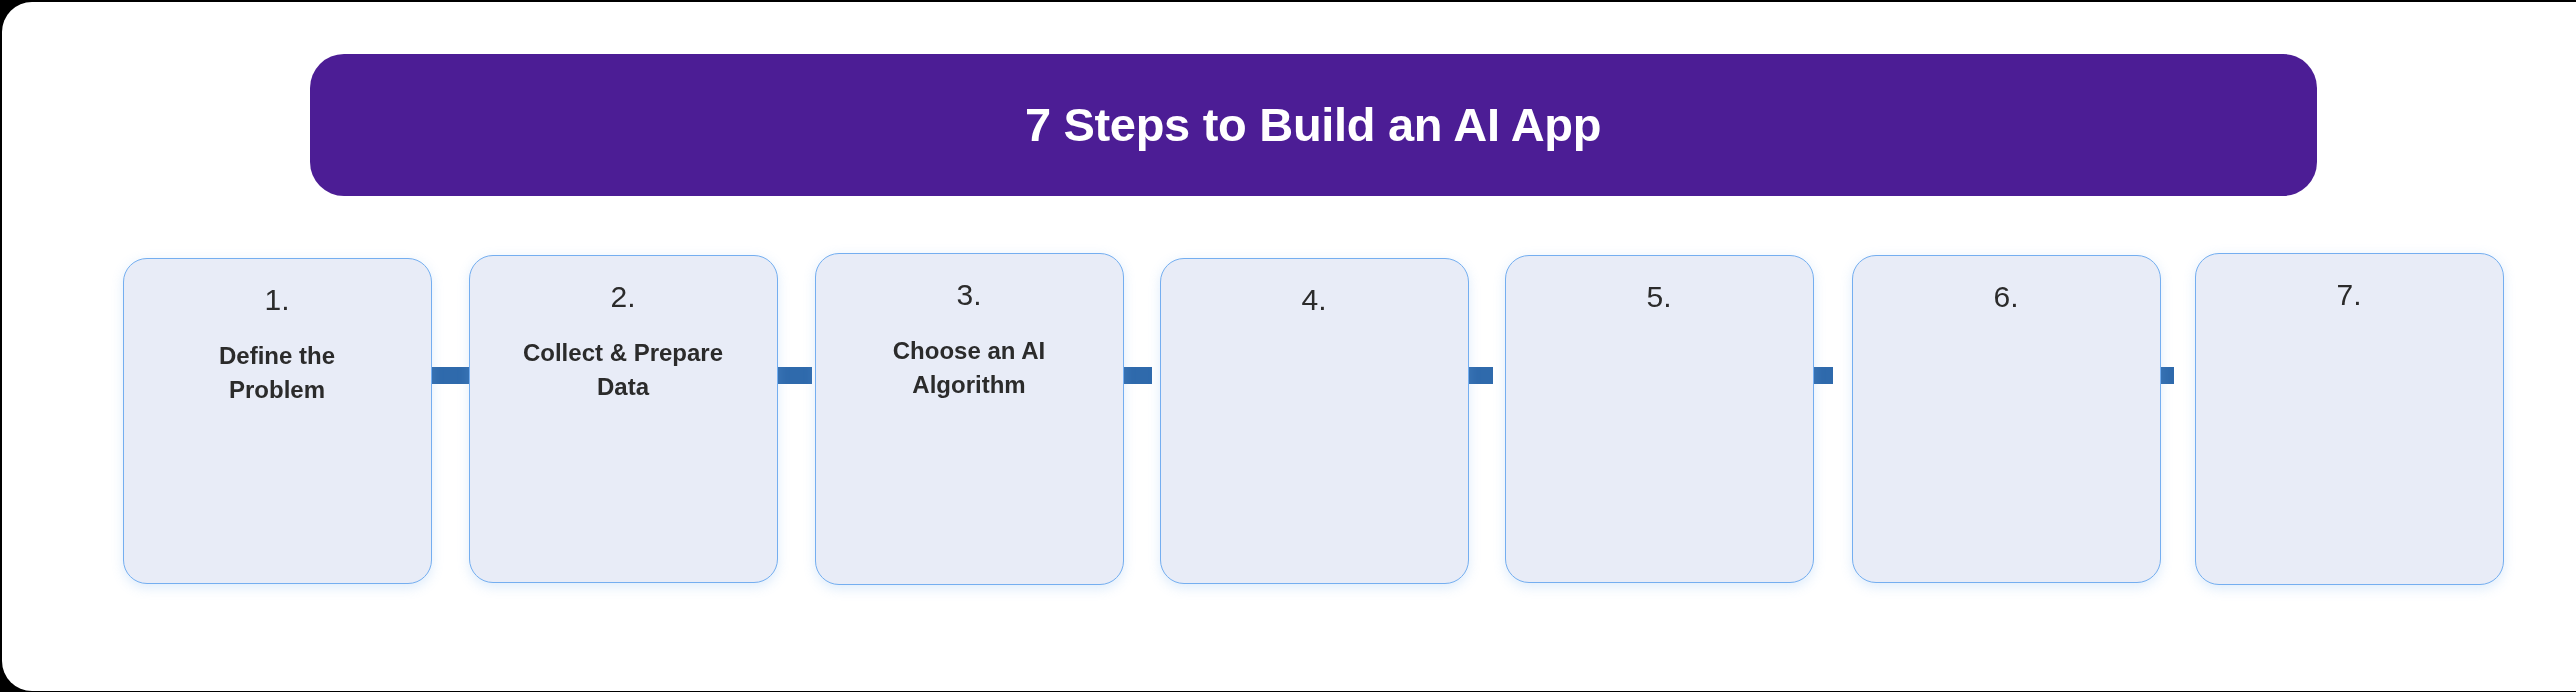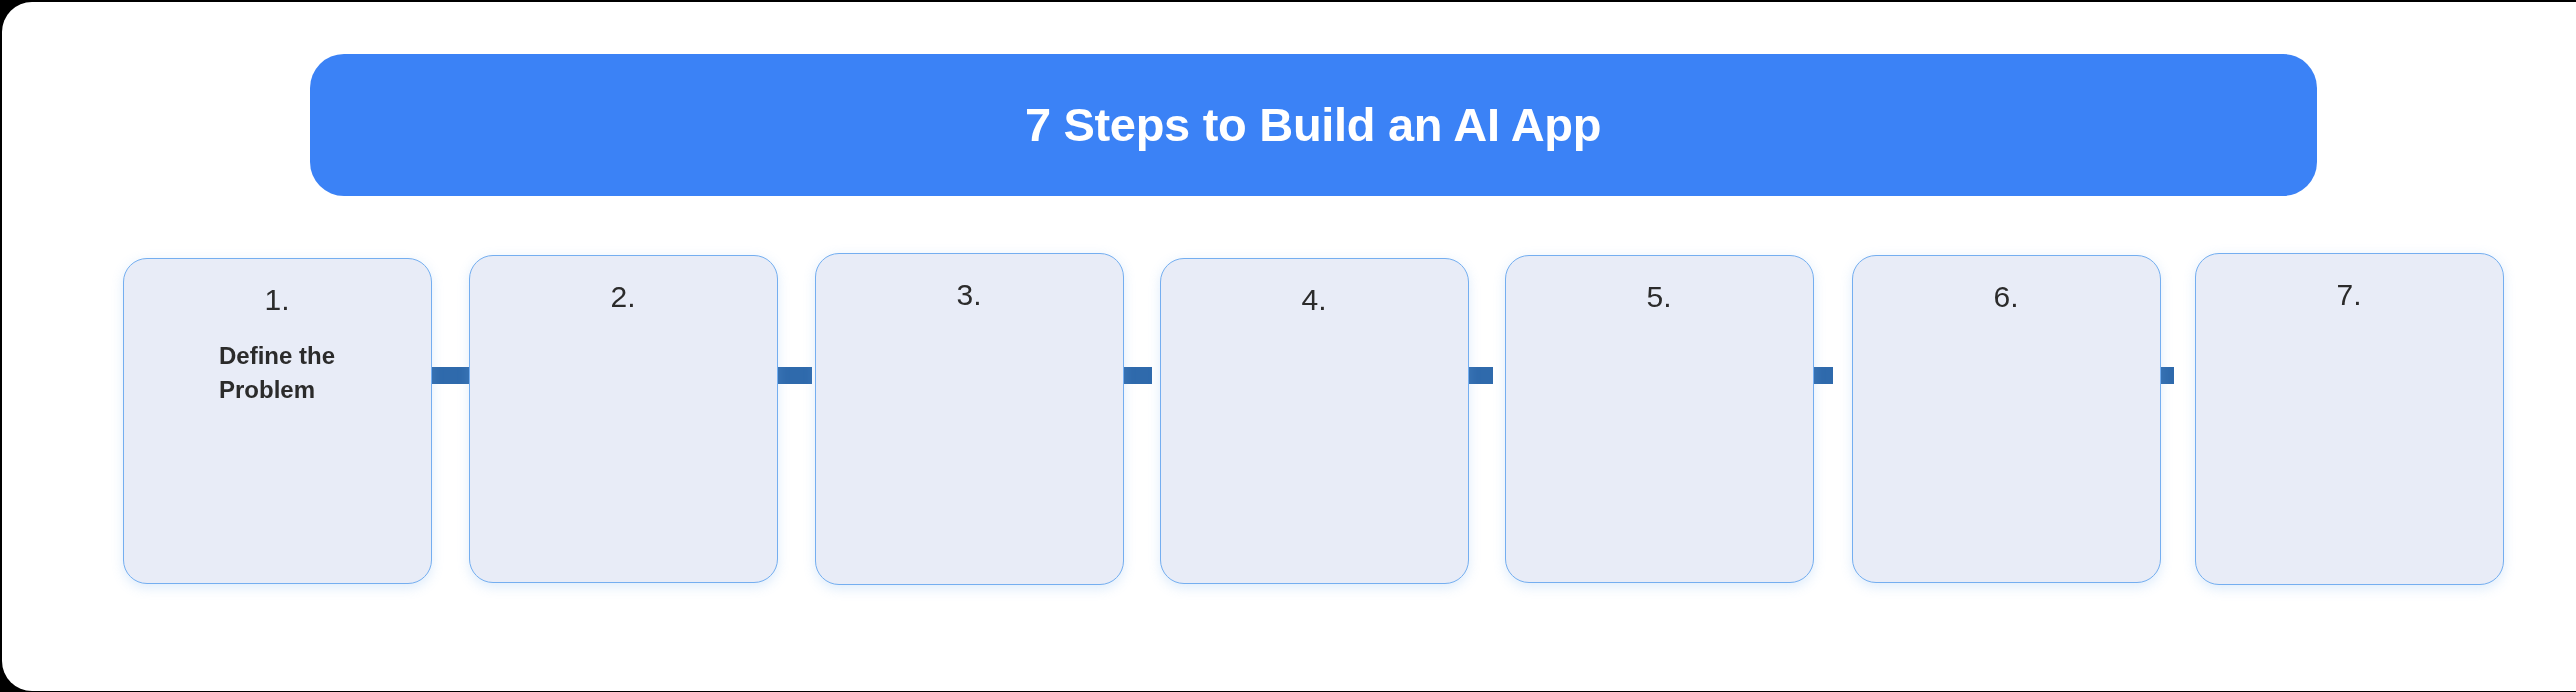--- a/index.html
+++ b/index.html
@@ -28,21 +28,21 @@
     overflow: hidden;
   }
 
   
   .title-banner {
     position: absolute;
     left: 308px;
     top: 52px;
     width: 2007px;
     height: 142px;
-    background: #3b82f6;
+    background: #4c1d95;
     border-radius: 34px;
     display: flex;
     align-items: center;
     justify-content: center;
   }
 
   .title-text {
     color: #ffffff;
     font-size: 47px;
     font-weight: 700;
@@ -81,21 +81,21 @@
     color: #2B2B2B;
     line-height: 1.05;
     margin-bottom: 24px;
   }
 
   .step-label {
     font-size: 24px;
     font-weight: 700;
     color: #2B2B2B;
     line-height: 1.42;
-    text-align: left;
+    text-align: center;
     padding: 0 13.4px;
     white-space: pre-line;
   }
 
   
   .connector {
     position: absolute;
     height: 17px;
     background: #2F6AAC;
   }
@@ -119,24 +119,28 @@
     <div class="connector" style="left:2131px; top:365px; width:41px;"></div>
 
     <div class="step-box" style="left:121px; top:256px; height:326px;">
       <div class="step-number">1.</div>
       <div class="step-label">Define the
 Problem</div>
     </div>
 
     <div class="step-box" style="left:467px; top:253px; height:328px;">
       <div class="step-number">2.</div>
+      <div class="step-label">Collect &amp; Prepare
+Data</div>
     </div>
 
     <div class="step-box" style="left:813px; top:251px; height:332px;">
       <div class="step-number">3.</div>
+      <div class="step-label">Choose an AI
+Algorithm</div>
     </div>
 
     <div class="step-box" style="left:1158px; top:256px; height:326px;">
       <div class="step-number">4.</div>
     </div>
 
     <div class="step-box" style="left:1503px; top:253px; height:328px;">
       <div class="step-number">5.</div>
     </div>
 

